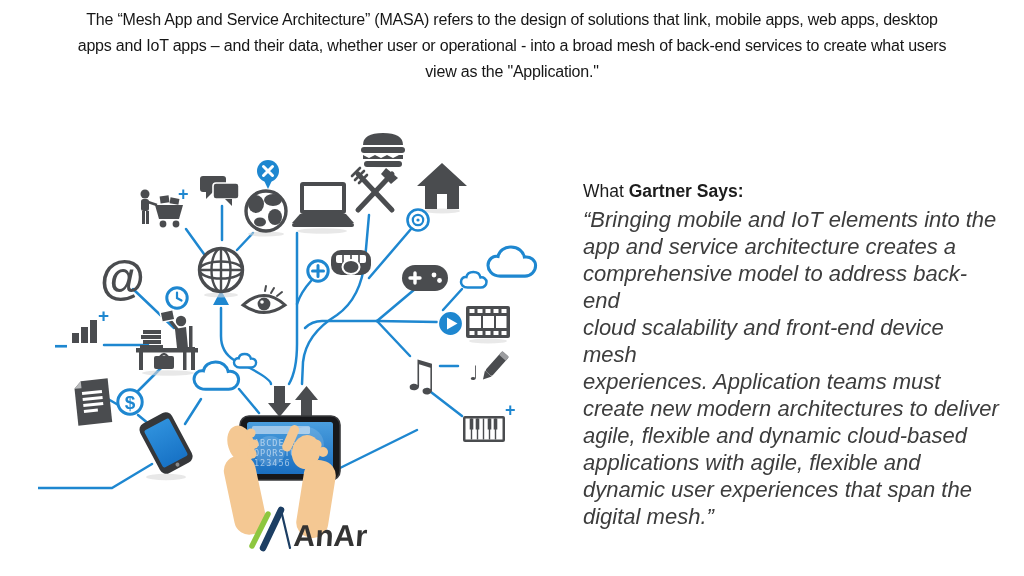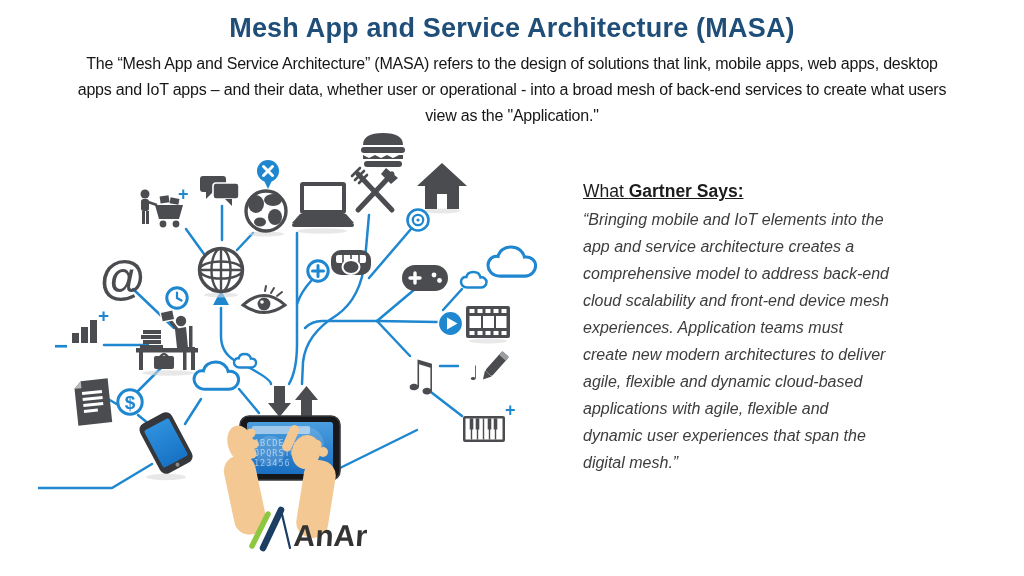--- a/index.html
+++ b/index.html
@@ -11,34 +11,33 @@
     margin:0;padding-top:13px;text-align:center;
     font-size:27px;font-weight:700;color:#1F4E79;letter-spacing:.2px;
   }
   .intro{
     margin:7px auto 0 auto;width:1002px;text-align:center;
     font-size:16px;line-height:26px;color:#161616;letter-spacing:-.2px;
     white-space:pre-line;
   }
   .illustration{position:absolute;left:38px;top:132px;width:560px;height:440px;}
   .gartner{position:absolute;left:583px;top:181px;width:420px;}
-  .gartner-heading{margin:0;font-size:17.5px;color:#1c1c1c;text-decoration:underline;}
+  .gartner-heading{margin:0;font-size:17.5px;color:#1c1c1c;}
   .gartner-heading .prefix{font-weight:400;}
   .gartner-heading .emph{font-weight:700;}
   .quote{
-    margin:4px 0 0 0;font-size:16px;line-height:27px;color:#3d3d3d;
+    margin:4px 0 0 0;font-size:22px;line-height:27px;color:#3d3d3d;
     font-style:italic;white-space:pre-line;
   }
 </style>
 </head>
 <body>
 
 <div class="slide">
 
-  <h1 class="title">Mesh App and Service Architecture (MASA)</h1>
 
   <p class="intro">The “Mesh App and Service Architecture” (MASA) refers to the design of solutions that link, mobile apps, web apps, desktop
 apps and IoT apps – and their data, whether user or operational - into a broad mesh of back-end services to create what users
 view as the "Application."</p>
 
   <div class="illustration">
     <svg width="560" height="440" viewBox="0 0 560 440" xmlns="http://www.w3.org/2000/svg">
       <defs>
         <linearGradient id="scr" x1="0" y1="0" x2="0" y2="1">
           <stop offset="0" stop-color="#4a9ede"></stop>

